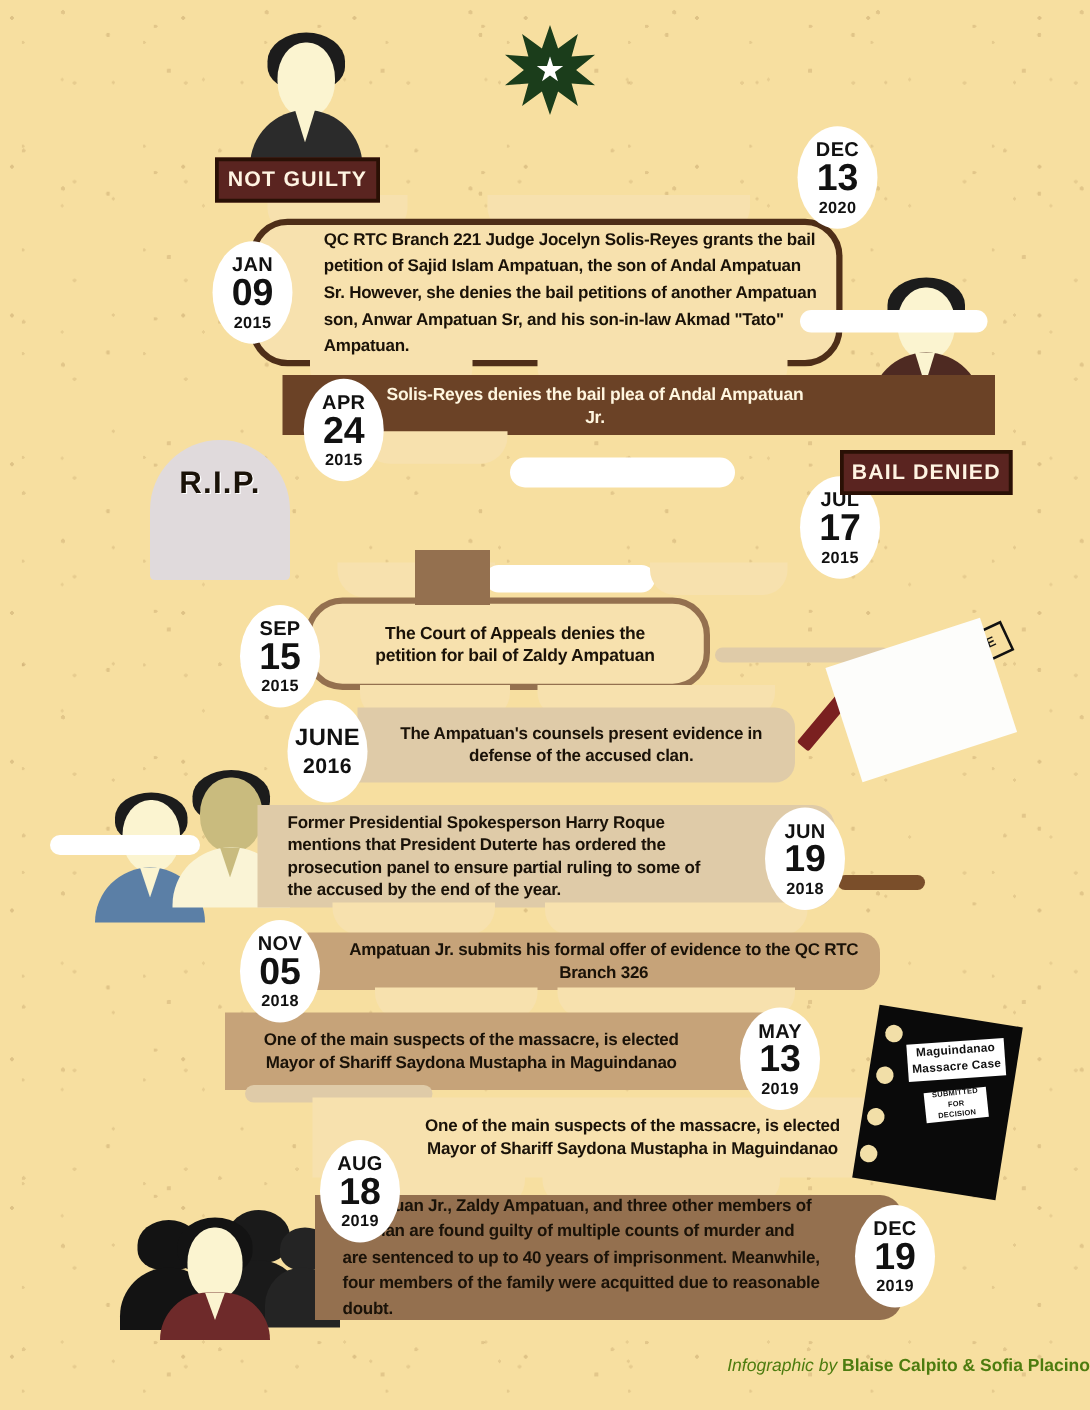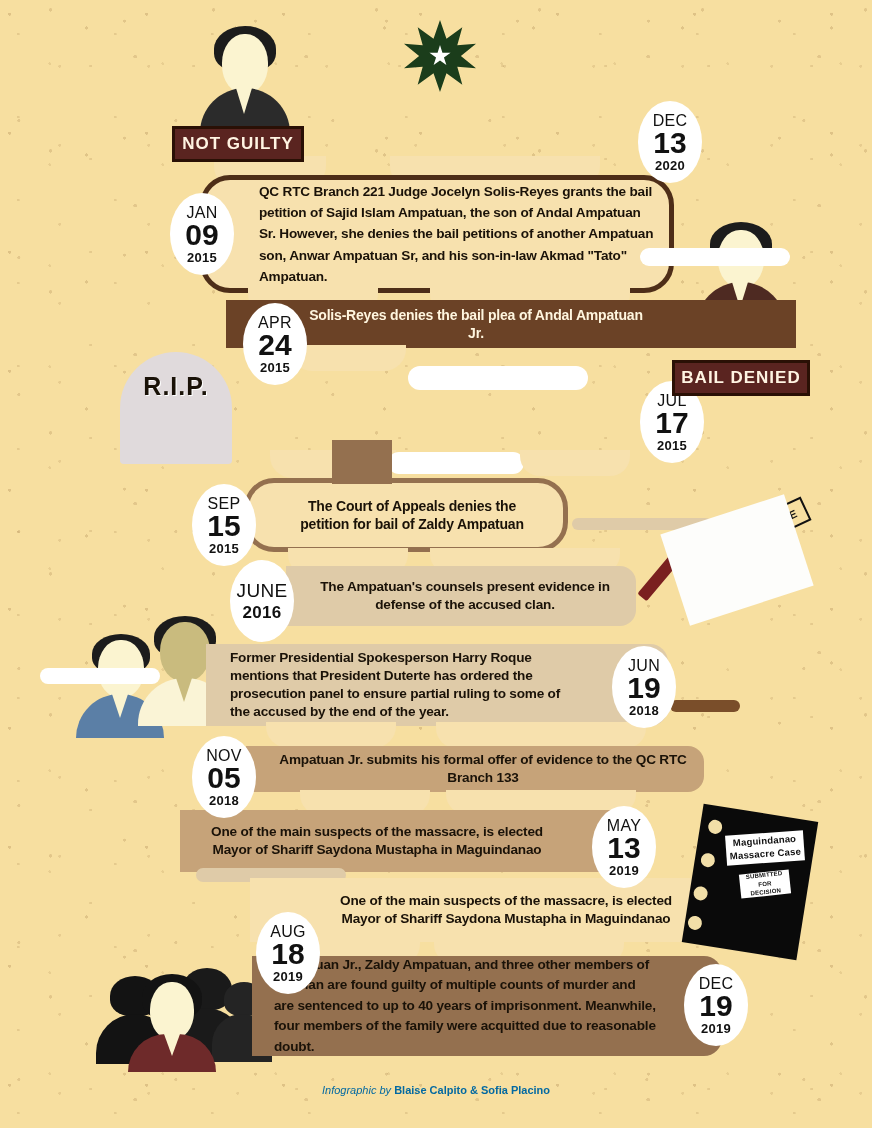--- a/index.html
+++ b/index.html
@@ -71,21 +71,21 @@
     width:64px;height:82px;
     background:#FFFFFF;
     border-radius:50%;
     display:flex;flex-direction:column;
     align-items:center;justify-content:center;
     color:#111;
     font-family:"Liberation Sans", sans-serif;
     z-index:12;
     box-shadow:0 0 0 0 transparent;
   }
-  .date .m{font-size:16px;font-weight:normal;letter-spacing:.3px;line-height:1;}
+  .date .m{font-size:16px;font-weight:bold;letter-spacing:.3px;line-height:1;}
   .date .d{font-size:30px;font-weight:bold;line-height:1;margin-top:-1px;}
   .date .y{font-size:13px;font-weight:bold;line-height:1;margin-top:1px;letter-spacing:.3px;}
   .date.nodigit .m{font-size:17px;}
   .date.nodigit .y{font-size:16px;margin-top:4px;}
 
   
   .plaque{
     position:absolute;
     background:#4E2E18;
     border:3px solid #ec4899;
@@ -173,22 +173,22 @@
     clip-path:polygon(50% 0%,59% 26%,81% 10%,74% 35%,100% 33%,79% 50%,100% 67%,74% 65%,81% 90%,59% 74%,50% 100%,41% 74%,19% 90%,26% 65%,0% 67%,21% 50%,0% 33%,26% 35%,19% 10%,41% 26%);
     z-index:6;
   }
   .star-inner{
     position:absolute;width:22px;height:22px;background:#FFFFFF;
     clip-path:polygon(50% 0%,61% 35%,98% 35%,68% 57%,79% 91%,50% 70%,21% 91%,32% 57%,2% 35%,39% 35%);
   }
 
   
   .credit{
-    position:absolute;width:100%;text-align:center;
-    font-family:"Liberation Sans", sans-serif;font-size:11px;color:#0369a1;
+    position:absolute;width:100%;text-align:right;
+    font-family:"Liberation Sans", sans-serif;font-size:14px;color:#4d7c0f;
   }
   .credit i{font-style:italic;}
   .credit b{font-weight:bold;}
 </style>
 </head>
 <body>
 
 <div id="paper-texture"></div>
 
 <div class="canvas">
@@ -325,21 +325,21 @@
     <div class="m">JUN</div>
     <div class="d">19</div>
     <div class="y">2018</div>
   </div>
   <div class="abs" style="left:670px;top:700px;width:70px;height:12px;background:#7A4E2A;border-radius:6px;"></div>
 
   <div class="blob" style="left:266px;top:722px;width:130px;height:26px;border-radius:0 0 22px 22px;"></div>
   <div class="blob" style="left:436px;top:722px;width:210px;height:26px;border-radius:0 0 20px 20px;"></div>
 
   <div class="bar tan" style="left:246px;top:746px;width:458px;height:46px;border-radius:0 16px 16px 0;">
-    <div class="bar-text" style="font-size:13.6px;padding:0 14px 0 30px;">Ampatuan Jr. submits his formal offer of evidence to the QC RTC Branch 133</div>
+    <div class="bar-text" style="font-size:13.6px;padding:0 14px 0 30px;">Ampatuan Jr. submits his formal offer of evidence to the QC RTC Branch 326</div>
   </div>
 
   <div class="date" style="left:192px;top:736px;">
     <div class="m">NOV</div>
     <div class="d">05</div>
     <div class="y">2018</div>
   </div>
 
   <div class="blob" style="left:300px;top:790px;width:130px;height:26px;border-radius:0 0 22px 22px;"></div>
   <div class="blob" style="left:446px;top:790px;width:190px;height:24px;border-radius:0 0 20px 20px;"></div>

